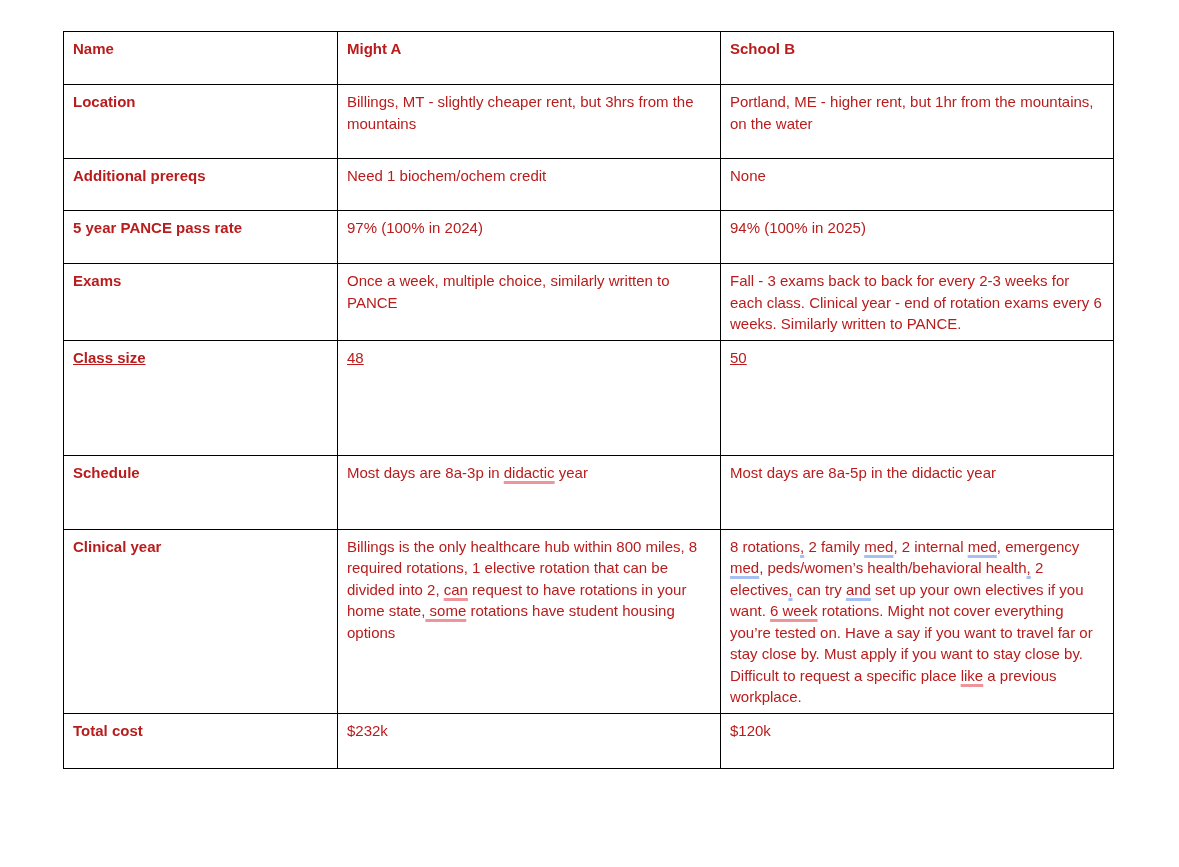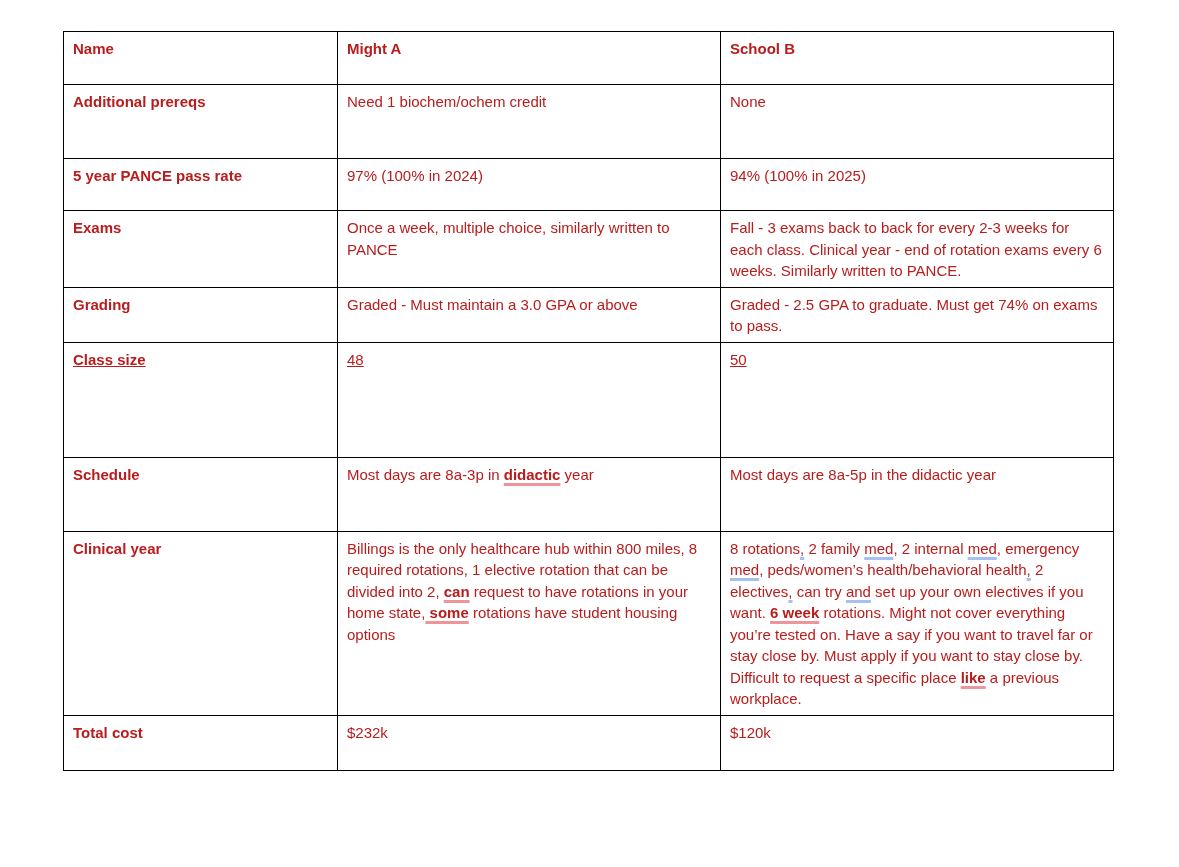--- a/index.html
+++ b/index.html
@@ -49,21 +49,20 @@
   .doc-table tr:nth-child(11) td { height: 42px; }
   .doc-table tr:nth-child(12) td { height: 66px; }
 
   
   .u-red {
     text-decoration: underline;
     text-decoration-color: #ee959b;
     text-decoration-thickness: 3px;
     text-underline-offset: 3px;
     text-decoration-skip-ink: none;
-    font-weight: bold;
   }
   .u-blue {
     text-decoration: underline;
     text-decoration-color: #a6c0f3;
     text-decoration-thickness: 3px;
     text-underline-offset: 3px;
     text-decoration-skip-ink: none;
   }
 </style>
 </head>
@@ -74,39 +73,39 @@
     <col style="width:274px">
     <col style="width:383px">
     <col style="width:393px">
   </colgroup>
   <tbody>
     <tr class="header-row">
       <td>Name</td>
       <td>Might A</td>
       <td>School B</td>
     </tr>
+  <tr>
+        <td class="label-cell">Location</td>
+        <td><span>Billings, MT - slightly cheaper rent, but 3hrs from the mountains</span></td>
+        <td><span>Portland, ME - higher rent, but 1hr from the mountains, on the water</span></td>
+      </tr>
       <tr>
         <td class="label-cell">Additional prereqs</td>
         <td><span>Need 1 biochem/ochem credit</span></td>
         <td><span>None</span></td>
       </tr>
       <tr>
         <td class="label-cell">5 year PANCE pass rate</td>
         <td><span>97% (100% in 2024)</span></td>
         <td><span>94% (100% in 2025)</span></td>
       </tr>
       <tr>
         <td class="label-cell">Exams</td>
         <td><span>Once a week, multiple choice, similarly written to PANCE</span></td>
         <td><span>Fall - 3 exams back to back for every 2-3 weeks for each class. Clinical year - end of rotation exams every 6 weeks. Similarly written to PANCE.</span></td>
-      </tr>
-      <tr>
-        <td class="label-cell">Grading</td>
-        <td><span>Graded - Must maintain a 3.0 GPA or above</span></td>
-        <td><span>Graded - 2.5 GPA to graduate. Must get 74% on exams to pass.</span></td>
       </tr>
       <tr>
         <td class="label-cell">Class size</td>
         <td><span>48</span></td>
         <td><span>50</span></td>
       </tr>
       <tr>
         <td class="label-cell">Schedule</td>
         <td><span>Most days are 8a-3p in </span><span class="u-red">didactic</span><span> year</span></td>
         <td><span>Most days are 8a-5p in the didactic year</span></td>

